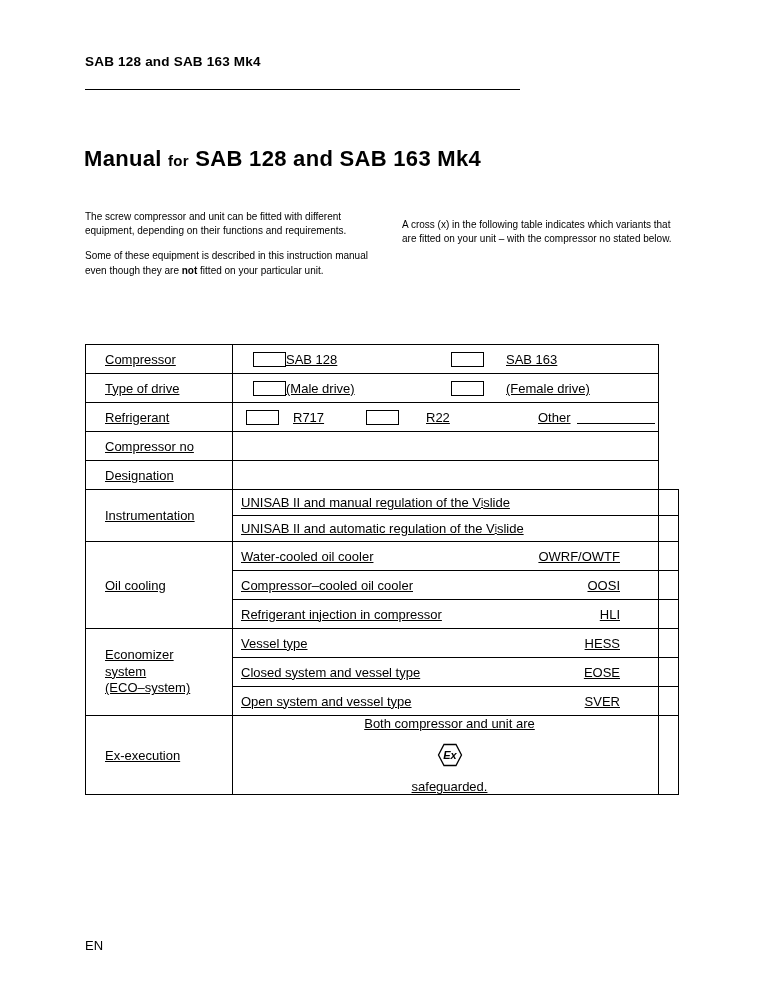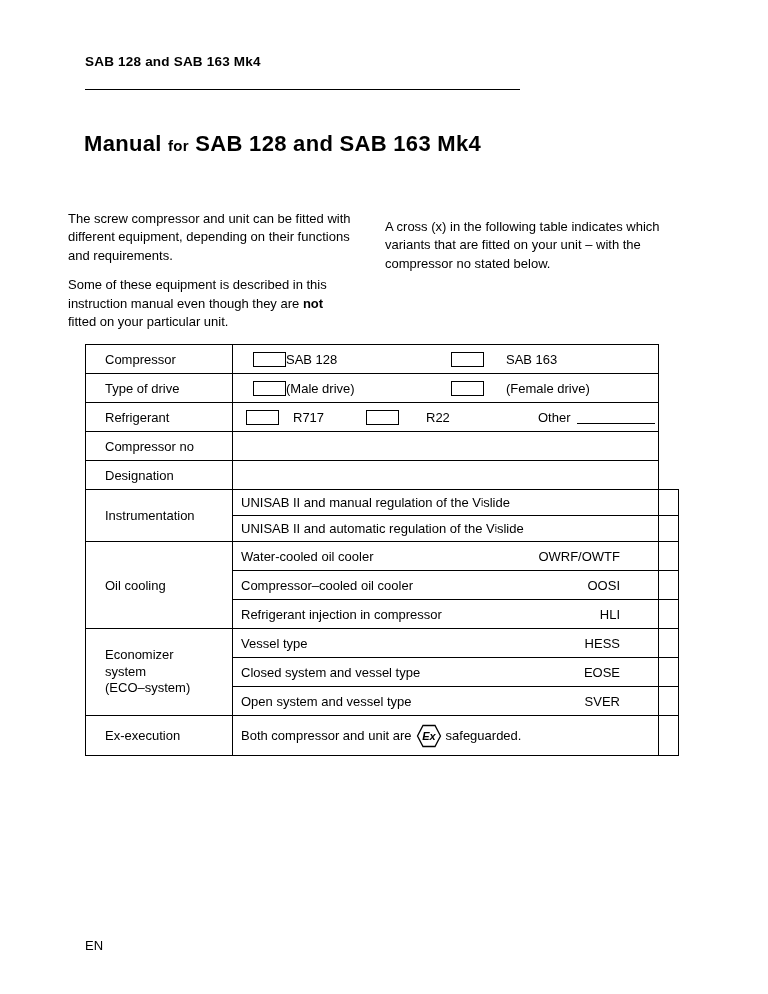--- a/index.html
+++ b/index.html
@@ -3,43 +3,43 @@
 <meta charset="utf-8">
 <style>
   * { margin:0; padding:0; box-sizing:border-box; }
   html,body { background:#ffffff; }
   body { font-family:"Liberation Sans", sans-serif; color:#000; }
   .page { position:relative; width:768px; height:994px; background:#fff; overflow:hidden; }
 
   .doc-header-text { position:absolute; left:85px; top:54px; font-size:13.5px; font-weight:bold; letter-spacing:0.2px; }
   .doc-header-rule { position:absolute; left:85px; top:89px; width:435px; height:1px; background:#000; }
 
-  .title { position:absolute; left:84px; top:131px; font-weight:bold; font-size:22px; letter-spacing:0.3px; white-space:nowrap; }
+  .title { position:absolute; left:84px; top:146px; font-weight:bold; font-size:22px; letter-spacing:0.3px; white-space:nowrap; }
   .title .t-small { font-size:15px; }
 
-  .intro { position:absolute; left:68px; top:210px; width:592px; display:flex; gap:32px; font-size:13px; line-height:1.42; }
+  .intro { position:absolute; left:85px; top:210px; width:592px; display:flex; gap:32px; font-size:10px; line-height:1.42; }
   .col-left { width:285px; }
   .col-right { width:275px;margin-top:8px; }
   .col-left p + p { margin-top:11px; }
 
   .spec-table { position:absolute; left:85px; top:344px; border-collapse:collapse; table-layout:fixed; width:593px; font-size:13px; }
   .spec-table td { vertical-align:middle; }
-  td.b { border:1px solid #000; }
+  td.b { border:1px solid #000;text-decoration:underline; }
   td.cbcell { border:1px solid #000; }
   td.nb { border:none; }
   tr.h29 { height:29px; }
   tr.h26 { height:26px; }
   tr.h40 { height:40px; }
   .lbl { padding-left:19px; }
   .lbl-multi { white-space:pre-line; line-height:1.3; }
 
   .crow { display:flex; align-items:center; }
   .crow.code { justify-content:space-between; padding:0 38px 0 8px; }
   .crow.plain { padding-left:8px; }
-  .crow.ex { padding-left:8px; gap:4px; }
+  .crow.ex { padding-left:8px; gap:12px;flex-direction:column; }
 
   .cb { display:inline-block; width:33px; height:15px; border:1px solid #000; background:#fff; flex:none; }
   .g-first { margin-left:20px; width:198px; display:flex; align-items:center; }
   .g-second { display:flex; align-items:flex-start; gap:22px; }
   .g-r1 { margin-left:13px; width:120px; display:flex; align-items:center; gap:14px; }
   .g-r2 { width:172px; display:flex; align-items:center; gap:27px; }
   .wline { display:inline-block; width:78px; height:14px; border-bottom:1px solid #000; margin-left:6px; }
 
   sub.vi { font-size:10px; line-height:0; }
   .ex-icon { flex:none; display:inline-block; }

